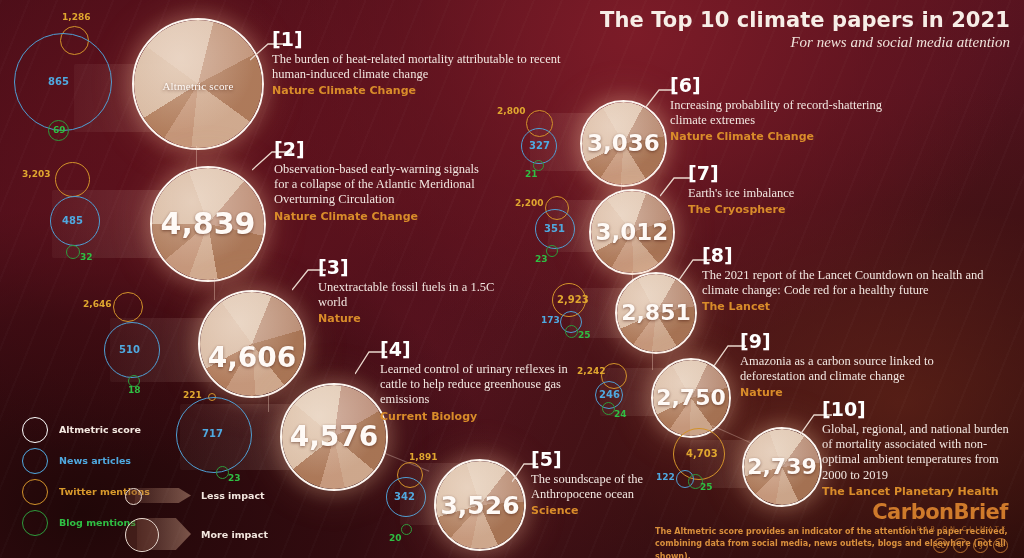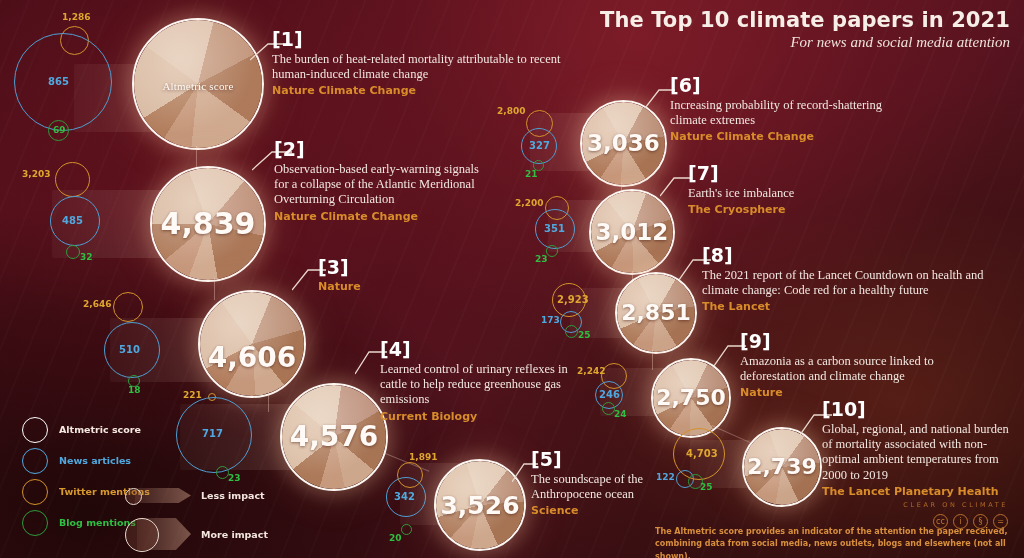--- a/index.html
+++ b/index.html
@@ -191,20 +191,21 @@
         <div class="num" style="font-size:28px;margin-top:28px;">4,606</div>
       </div>
     </div>
     <div class="leader diag" style="left:292px;top:268px;">
       <svg width="34" height="24">
           <path d="M0,22 L16,2 L34,2" stroke="#e9d7cd" stroke-width="1.3" fill="none"></path>
         </svg>
     </div>
     <div class="ann" style="left:318px;top:258px;width:200px;">
       <div class="rank">[3]</div>
+      <div class="ttl">Unextractable fossil fuels in a 1.5C world</div>
       <div class="jrn">Nature</div>
     </div>
   </div>
   <div class="tether" style="left:268px;top:392px;height:20px;"></div>
 
   <div class="group">
     <div class="bar" style="left:180px;top:404px;width:130px;height:66px;"></div>
     <div class="sat c-tw" style="left:208px;top:393px;width:6px;height:6px;"></div>
     <div class="satlabel t-tw" style="left:183px;top:390px;">221</div>
     <div class="sat c-nw" style="left:176px;top:397px;width:74px;height:74px;"></div>
@@ -436,20 +437,21 @@
       <div class="imptext">More impact</div>
     </div>
   </div>
 
   <div class="foot">
     <div>The Altmetric score provides an indicator of the attention the paper received,</div>
     <div>combining data from social media, news outlets, blogs and elsewhere (not all shown).</div>
   </div>
 
   <div class="brand">
+    <div class="bn">CarbonBrief</div>
     <div class="bs">CLEAR ON CLIMATE</div>
     <div class="cc">
       <span>cc</span>
       <span>i</span>
       <span>§</span>
       <span>=</span>
     </div>
   </div>
 </div>
 

